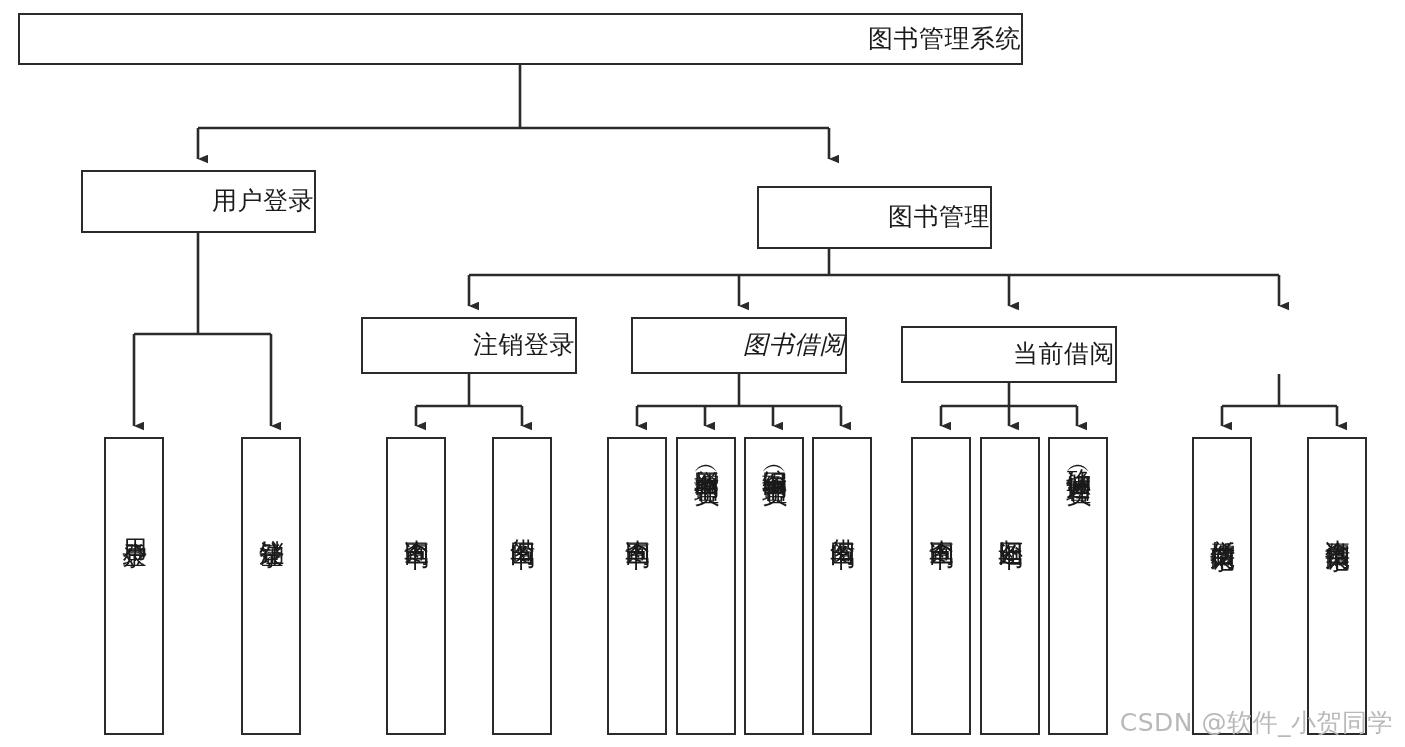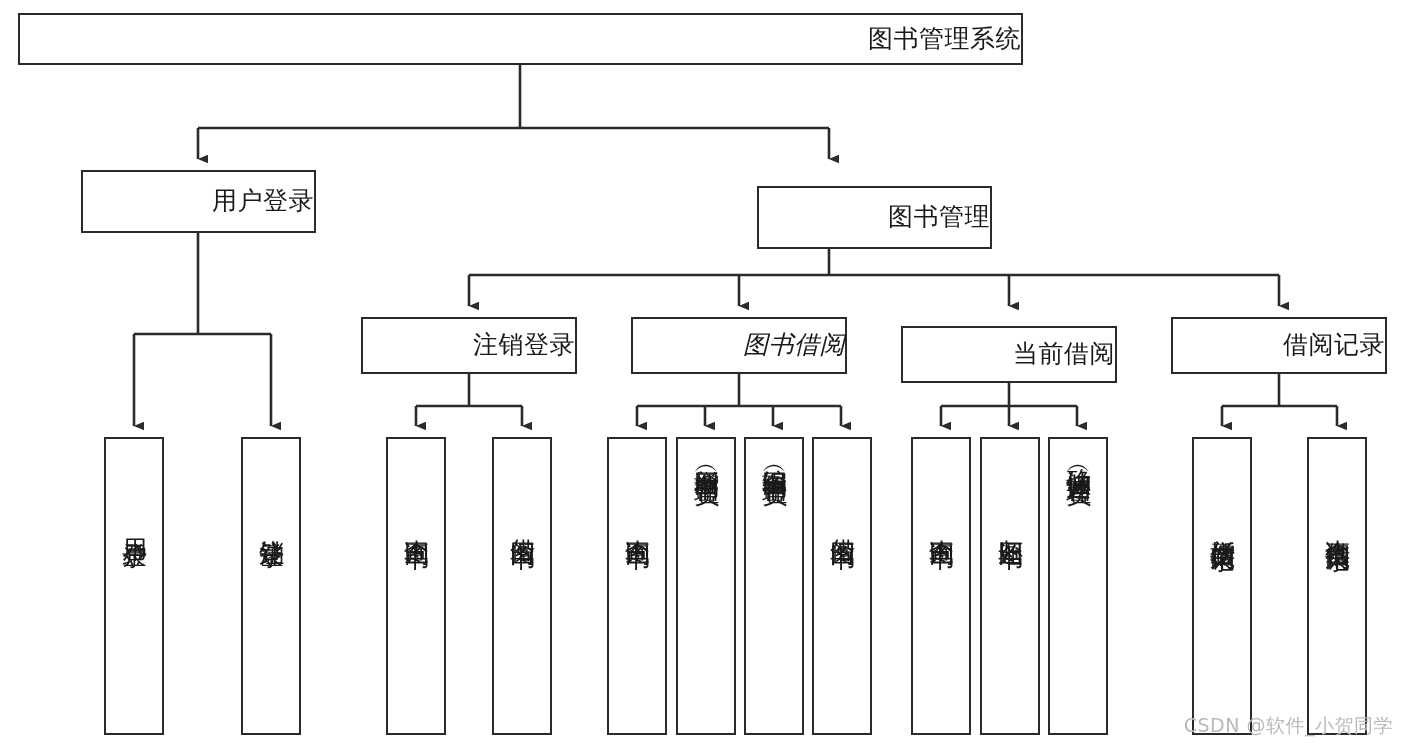--- a/index.html
+++ b/index.html
@@ -67,21 +67,21 @@
   .node.vert.mid .lbl {
     margin-top: 72px;
   }
   .node.vert.tall .lbl {
     margin-top: 2px;
   }
   #watermark {
     position: absolute;
     right: 12px;
     bottom: 8px;
-    font-size: 19px;
+    font-size: 25px;
     color: #b9b9b9;
     letter-spacing: 0.5px;
     white-space: nowrap;
     font-family: "DejaVu Sans", "Liberation Sans", sans-serif;
   }
 </style>
 </head>
 <body>
 
 <div id="canvas">
@@ -155,23 +155,20 @@
   </div>
 
   <div class="node horiz" style="left:631px; top:317px; width:216px; height:57px;font-style:italic;">
     <span class="lbl">图书借阅</span>
   </div>
 
   <div class="node horiz" style="left:901px; top:317px; width:216px; height:57px;margin-top:9px;">
     <span class="lbl">当前借阅</span>
   </div>
 
-  <div class="node horiz" style="left:1171px; top:317px; width:216px; height:57px;">
-    <span class="lbl">借阅记录</span>
-  </div>
 
   <div class="node vert mid" style="left:104px; top:437px; width:60px; height:298px;">
     <span class="lbl">用户登录</span>
   </div>
 
   <div class="node vert mid" style="left:241px; top:437px; width:60px; height:298px;">
     <span class="lbl">注销登录</span>
   </div>
 
   <div class="node vert mid" style="left:386px; top:437px; width:60px; height:298px;">

